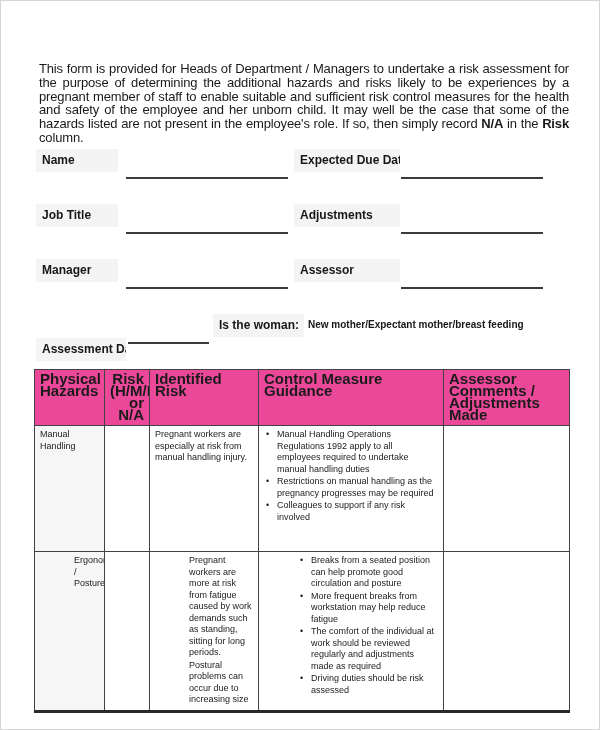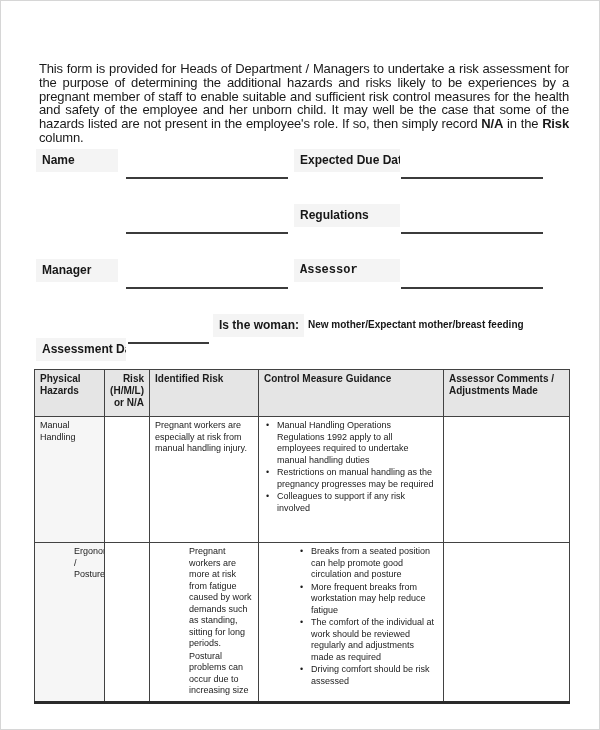--- a/index.html
+++ b/index.html
@@ -34,21 +34,21 @@
   table.risk {
     position:absolute; left:33px; top:368px; width:535px;
     border-collapse:collapse; table-layout:fixed;
     font-size:9px; line-height:11.5px; color:#1b1b1b;
   }
   table.risk th, table.risk td {
     border:1px solid #424242; vertical-align:top;
     padding:3px 5px 4px 5px; text-align:left; overflow:hidden;
   }
   table.risk thead th {
-    background:#e5e5e5; font-weight:bold; font-size:10px;
+    background:#ec4899; font-weight:bold; font-size:15px;
     line-height:12px; height:47px;
   }
   table.risk thead th.center { text-align:right; }
   td.hazard { background:#f6f6f6; }
   tr.row-0 td { height:126px; }
   tr.row-1 td { height:133px;padding-left:39px; }
   tbody tr.row-1 td { border-bottom:3px solid #2a2a2a; }
 
   ul.cm { list-style:none; }
   ul.cm li { position:relative; padding-left:13px; margin-bottom:1px; }
@@ -61,27 +61,28 @@
 
 <div class="page">
 
   <p class="intro"><span>This form is provided for Heads of Department / Managers to undertake a risk assessment for the purpose of determining the additional hazards and risks likely to be experiences by a pregnant member of staff to enable suitable and sufficient risk control measures for the health and safety of the employee and her unborn child. It may well be the case that some of the hazards listed are not present in the employee's role. If so, then simply record </span><b>N/A</b><span> in the </span><b>Risk</b><span> column.</span></p>
 
   <div class="flabel" style="left:35px; top:148px; width:82px;">Name</div>
   <div class="fline" style="left:125px; top:176px; width:162px;"></div>
   <div class="flabel" style="left:293px; top:148px; width:106px;">Expected Due Date</div>
   <div class="fline" style="left:400px; top:176px; width:142px;"></div>
 
+  <div class="flabel" style="left:35px; top:203px; width:82px;">Job Title</div>
   <div class="fline" style="left:125px; top:231px; width:162px;"></div>
-  <div class="flabel" style="left:293px; top:203px; width:106px;">Regulations</div>
+  <div class="flabel" style="left:293px; top:203px; width:106px;">Adjustments</div>
   <div class="fline" style="left:400px; top:231px; width:142px;"></div>
 
   <div class="flabel" style="left:35px; top:258px; width:82px;">Manager</div>
   <div class="fline" style="left:125px; top:286px; width:162px;"></div>
-  <div class="flabel" style="left:293px; top:258px; width:106px;font-family:Liberation Mono, monospace;">Assessor</div>
+  <div class="flabel" style="left:293px; top:258px; width:106px;">Assessor</div>
   <div class="fline" style="left:400px; top:286px; width:142px;"></div>
 
   <div class="flabel" style="left:35px; top:329px; width:90px;margin-top:8px;">Assessment Date</div>
   <div class="fline" style="left:127px; top:341px; width:81px;"></div>
   <div class="flabel" style="left:212px; top:313px; width:91px;">Is the woman:</div>
   <div class="fvalue" style="left:307px; top:318px;">New mother/Expectant mother/breast feeding</div>
 
   <table class="risk">
     <colgroup>
       <col style="width:70px">
@@ -120,21 +121,21 @@
         <td></td>
         <td>
           <p class="ir-para">Pregnant workers are more at risk from fatigue caused by work demands such as standing, sitting for long periods.</p>
           <p class="ir-para">Postural problems can occur due to increasing size</p>
         </td>
         <td>
           <ul class="cm">
             <li>Breaks from a seated position can help promote good circulation and posture</li>
             <li>More frequent breaks from workstation may help reduce fatigue</li>
             <li>The comfort of the individual at work should be reviewed regularly and adjustments made as required</li>
-            <li>Driving comfort should be risk assessed</li>
+            <li>Driving duties should be risk assessed</li>
           </ul>
         </td>
         <td></td>
       </tr>
     </tbody>
   </table>
 
 </div>
 
 </body></html>

